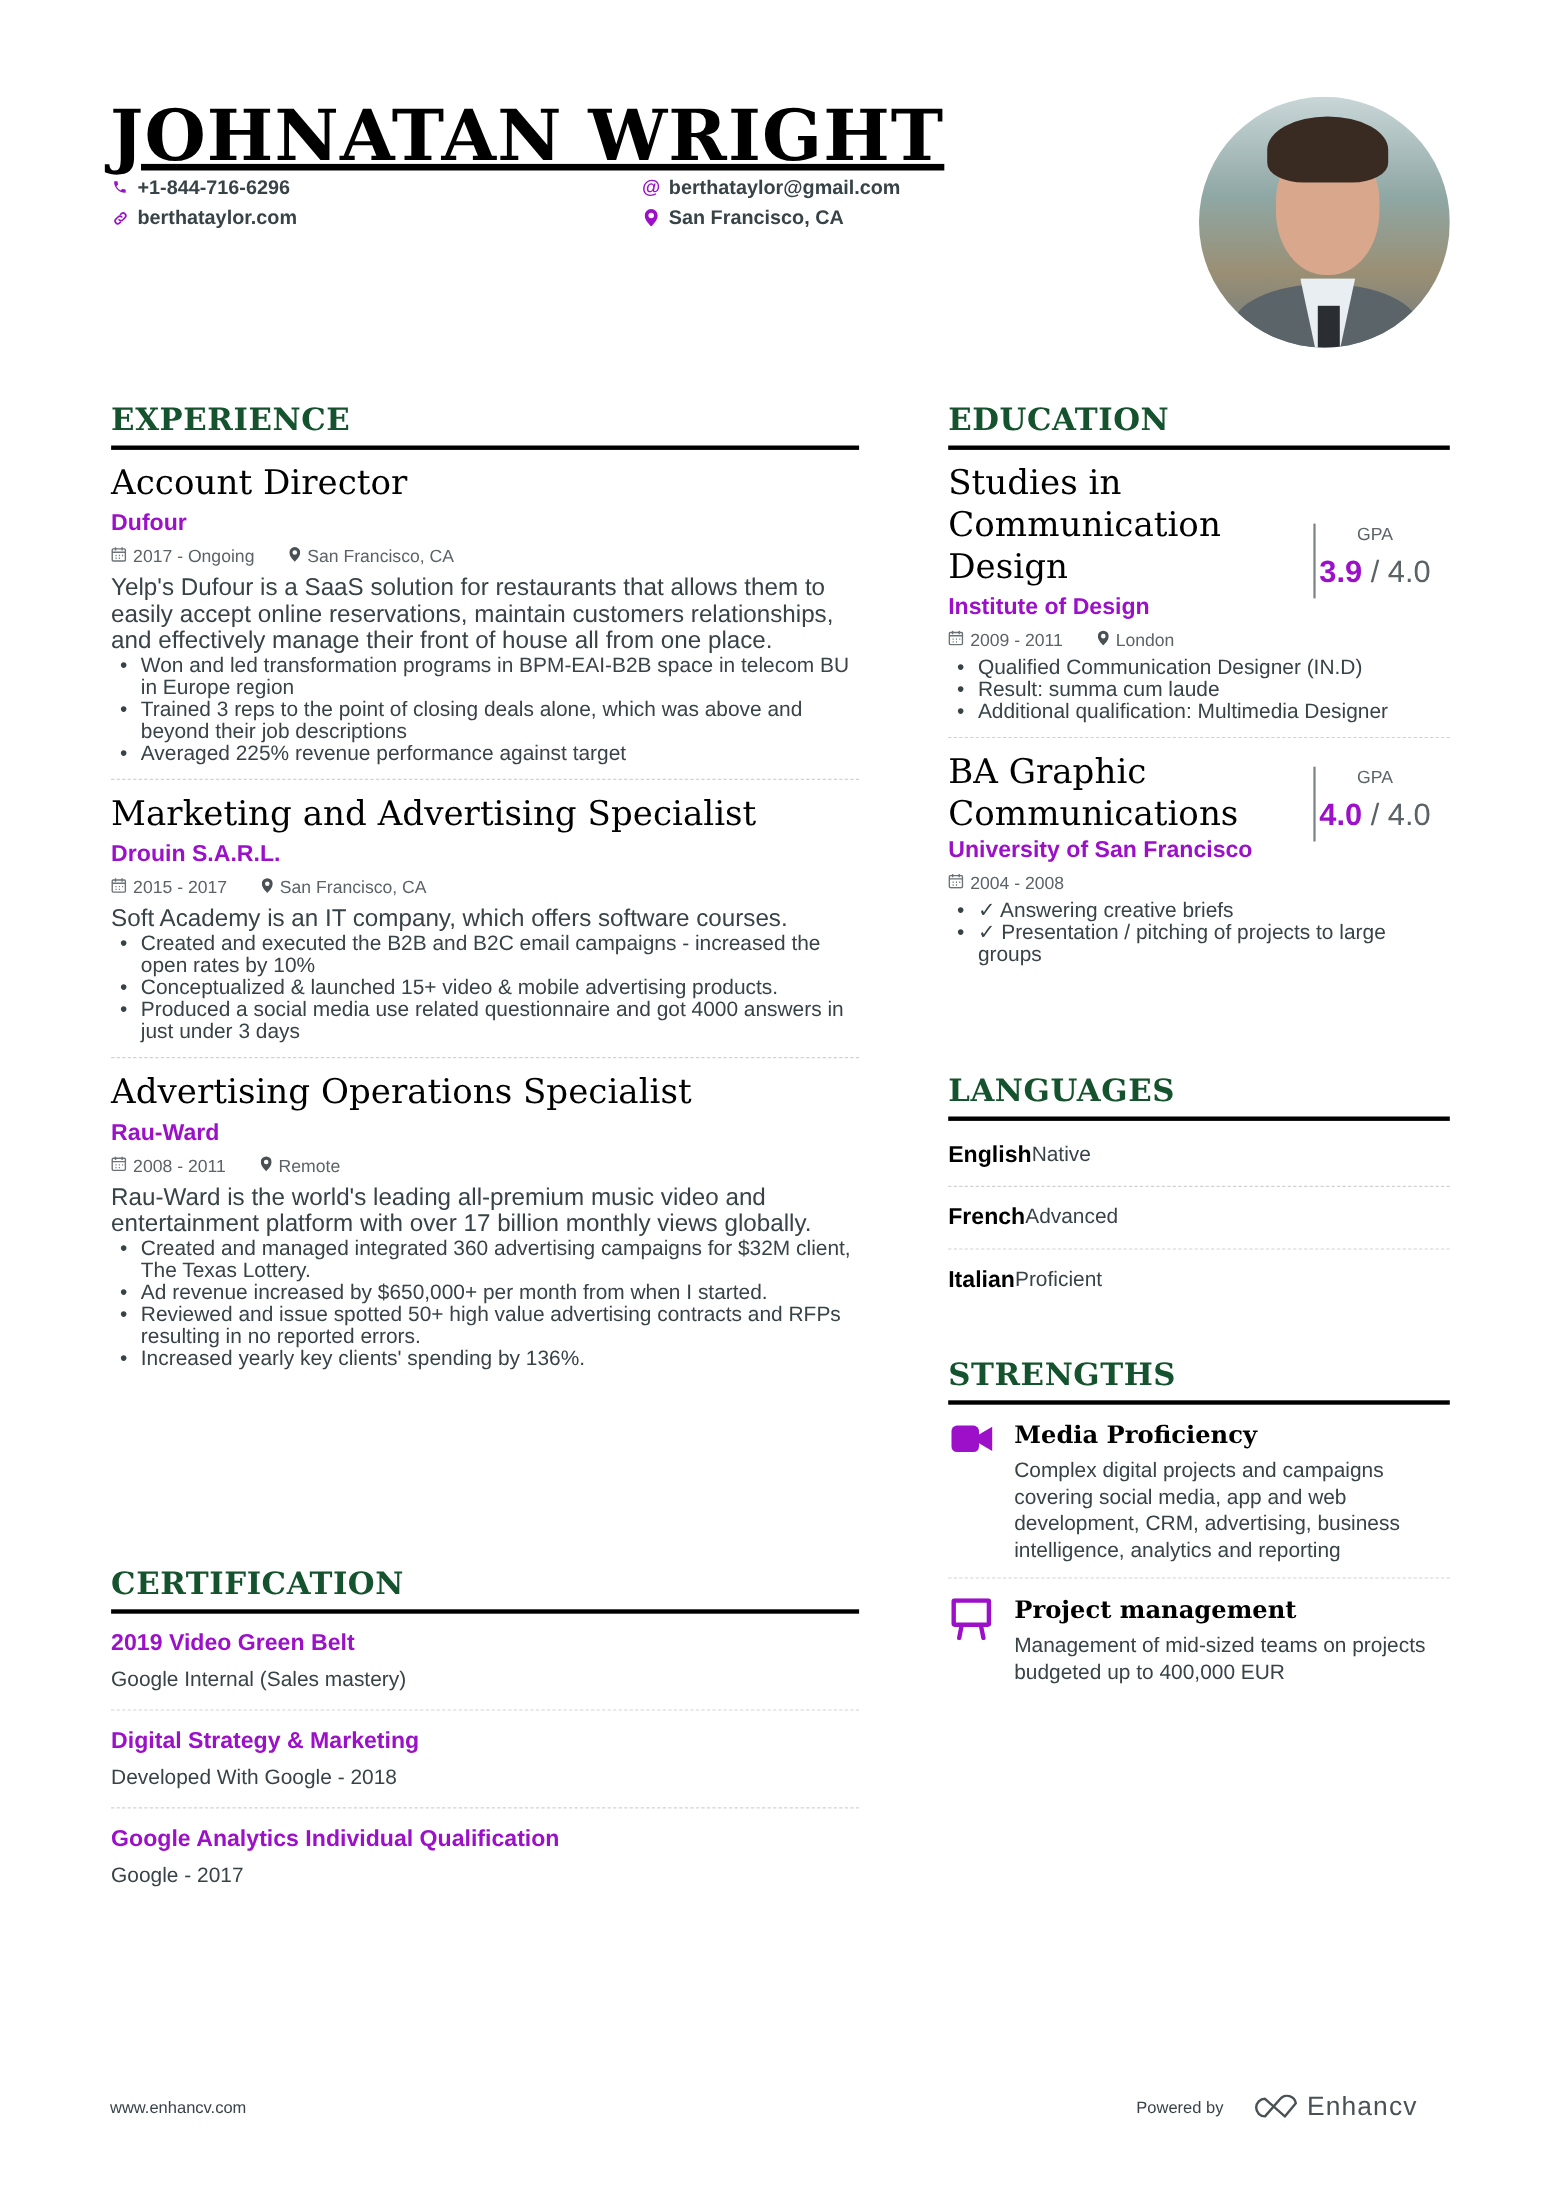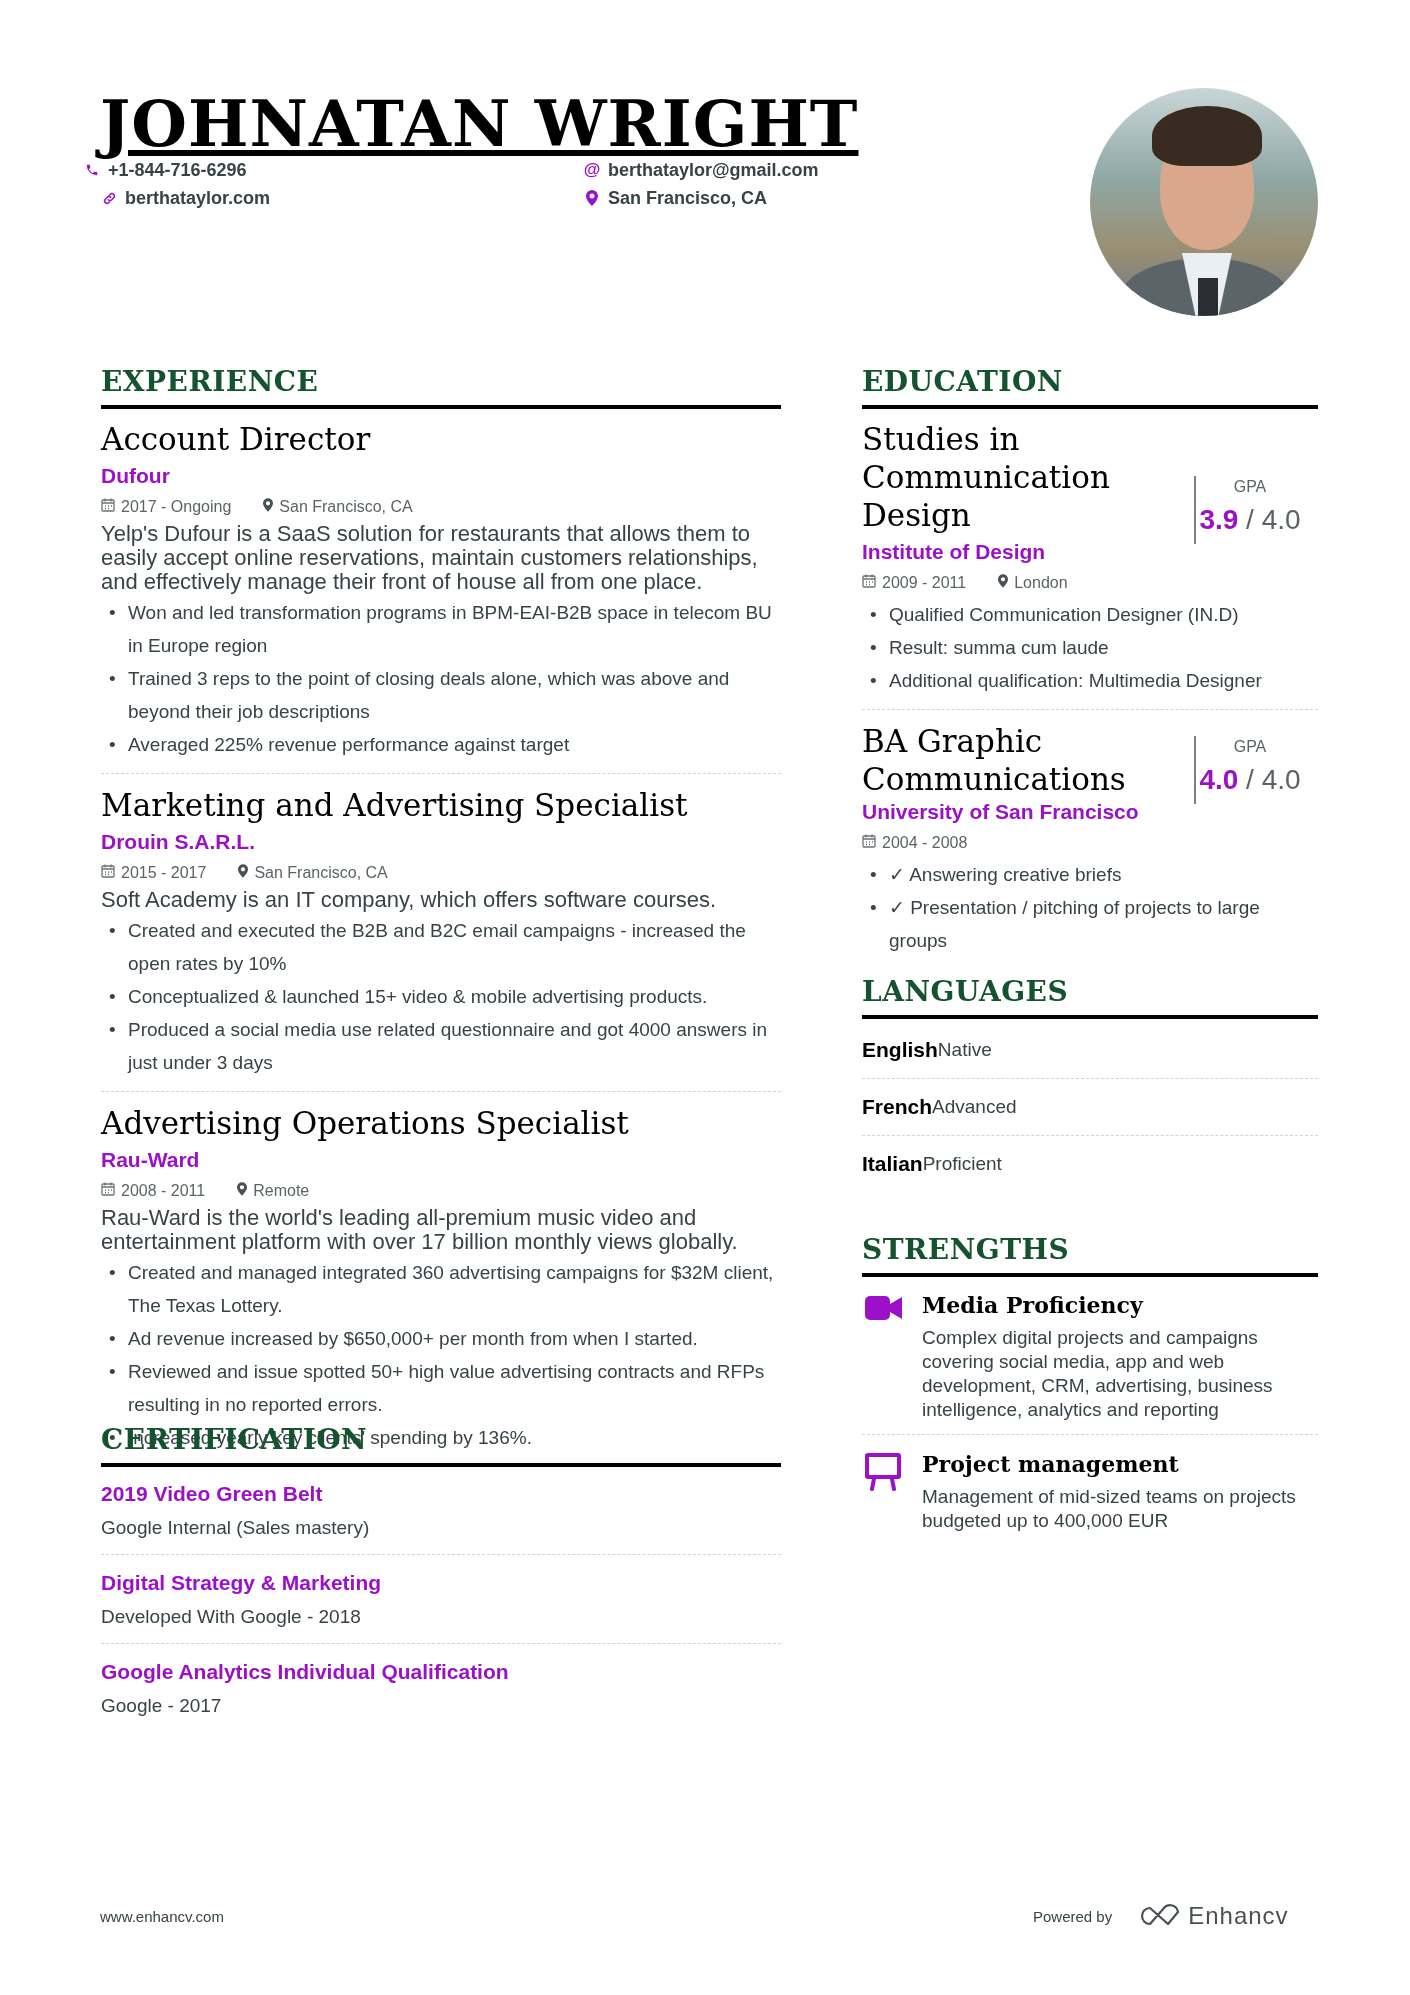--- a/index.html
+++ b/index.html
@@ -27,21 +27,21 @@
 
   .col-left { position: absolute; left: 101px; width: 680px; }
   .col-right { position: absolute; left: 862px; width: 456px; }
 
   .job-title { font-size: 31px; color: #000; line-height: 38px; }
   .company { font-size: 21px; font-weight: 700; line-height: 28px; }
   .meta { font-size: 16px; color: #5b6367; display: flex; align-items: center; gap: 6px; line-height: 22px; margin-top: 6px; }
   .meta .sp { width: 20px; }
   .desc { font-size: 22px; line-height: 24px; color: #384347; margin-top: 4px; }
   ul.bul { list-style: none; margin-top: 2px; }
-  ul.bul li { position: relative; padding-left: 27px; font-size: 19px; line-height: 33px; color: #384347; }
+  ul.bul li { position: relative; padding-left: 27px; font-size: 19px; line-height: 20px; color: #384347; }
   ul.bul li::before { content: "•"; position: absolute; left: 8px; top: 0; color: #384347; }
   .dash { border-top: 1px dashed #cfd3d5; }
 
   .gpa { position: absolute; right: 0; width: 110px; border-left: 2px solid #7b8185; text-align: center; }
   .gpa .lbl { font-size: 16px; color: #5b6367; line-height: 22px; }
   .gpa .val { font-size: 28px; color: #5b6367; line-height: 32px; margin-top: 6px; }
   .gpa .val b { color: #9b10c8; font-weight: 700; }
 
   .lang-row { display: flex; justify-content: flex-start; align-items: center; height: 56px; padding-right: 14px; }
   .lang-row .n { font-size: 21px; font-weight: 700; color: #000; }
@@ -57,21 +57,21 @@
 
   .footer-left { position: absolute; left: 100px; top: 1908px; font-size: 15px; color: #384347; }
   .footer-right { position: absolute; left: 1033px; top: 1902px; display: flex; align-items: center; gap: 22px; font-size: 15px; color: #384347; }
   .footer-right .brand { font-size: 24px; color: #4a5155; letter-spacing: 1px; display: flex; align-items: center; gap: 8px; }
 </style>
 </head>
 <body>
 
 <div class="name serif">JOHNATAN WRIGHT</div>
 
-<div class="contact" style="left:84px; top:158px;">
+<div class="contact" style="left:101px; top:158px;">
   <span class="ic">
     <svg width="14" height="14" viewBox="0 0 24 24">
         <path fill="#9b10c8" d="M6.6 10.8a15.1 15.1 0 0 0 6.6 6.6l2.2-2.2a1 1 0 0 1 1-.25 11.4 11.4 0 0 0 3.6.57 1 1 0 0 1 1 1V20a1 1 0 0 1-1 1A17 17 0 0 1 3 4a1 1 0 0 1 1-1h3.5a1 1 0 0 1 1 1c0 1.25.2 2.45.57 3.57a1 1 0 0 1-.25 1z"></path>
       </svg>
   </span>
   <span>+1-844-716-6296</span>
 </div>
 <div class="contact" style="left:101px; top:186px;">
   <span class="ic">
     <svg width="15" height="15" viewBox="0 0 24 24" fill="none" stroke="#9b10c8" stroke-width="2.4" stroke-linecap="round">

